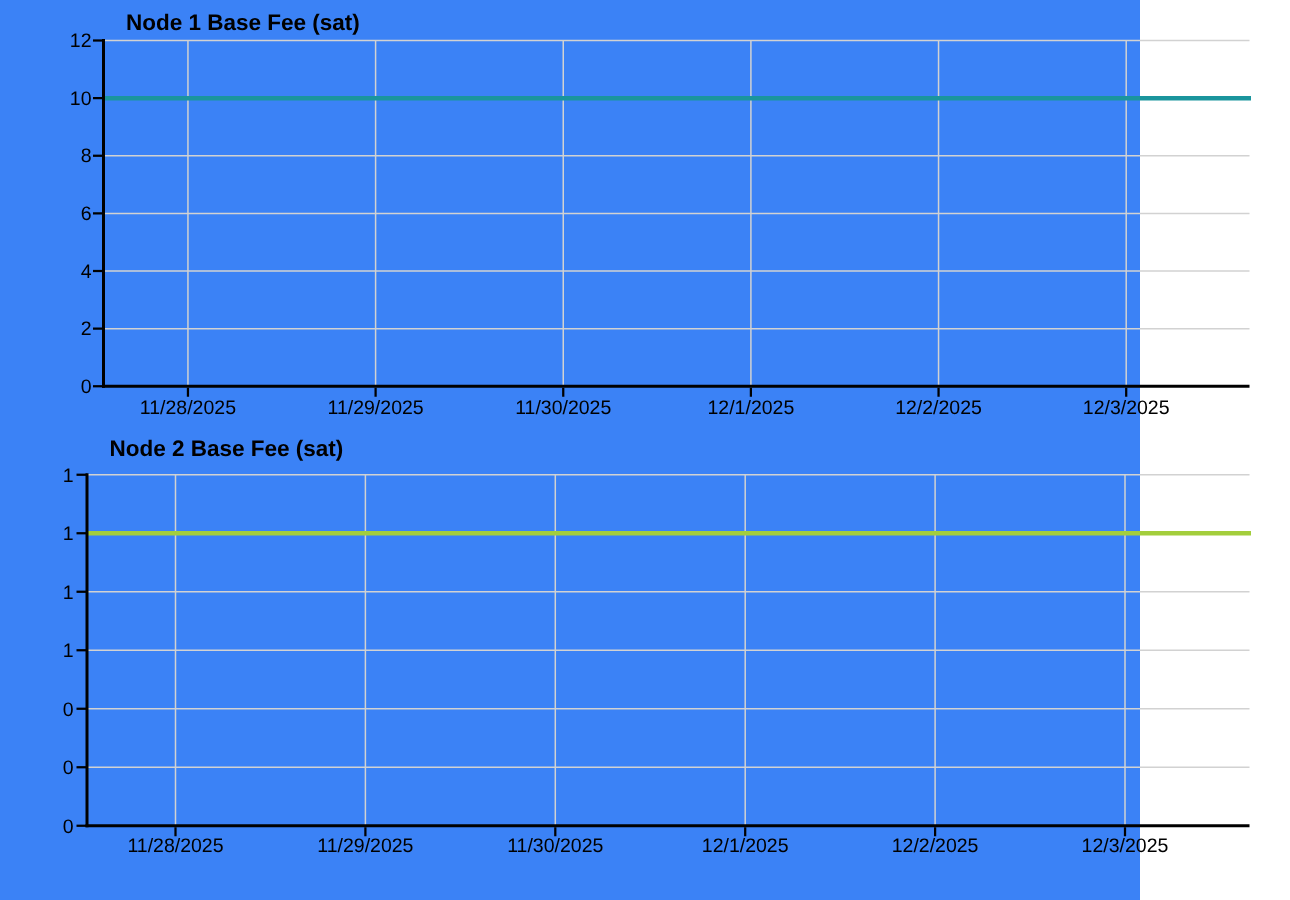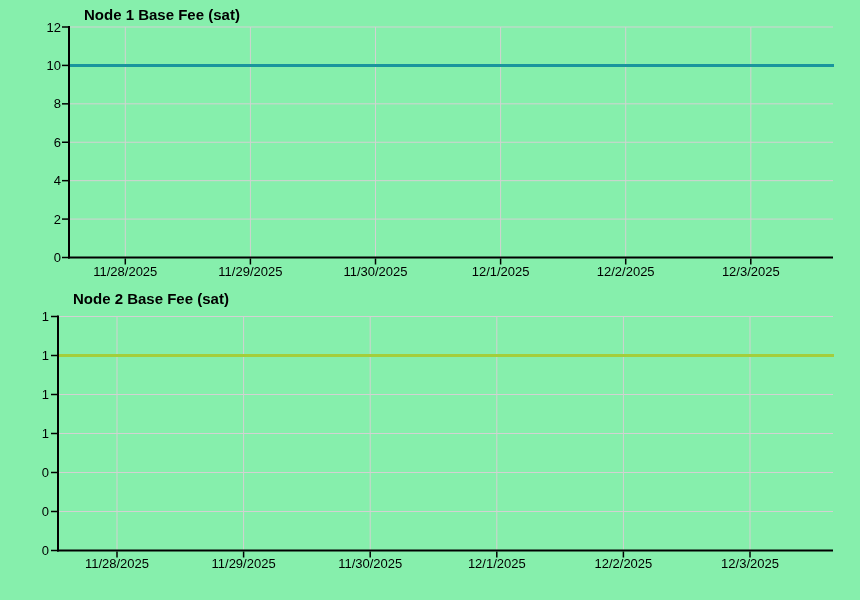--- a/index.html
+++ b/index.html
@@ -6,23 +6,23 @@
     margin: 0;
     padding: 0;
     background: #FFFFFF;
     width: 860px;
     height: 600px;
     overflow: hidden;
     font-family: "Liberation Sans", sans-serif;
   }
   .canvas {
     position: relative;
-    width: 860px;
+    width: 760px;
     height: 600px;
-    background: #86efac;
+    background: #3b82f6;
     text-decoration: underline;
   }
   svg text {
     fill: #000000;
     font-family: "Liberation Sans", sans-serif;
   }
   svg .chart-title {
     font-size: 15px;
     font-weight: 700;
   }

